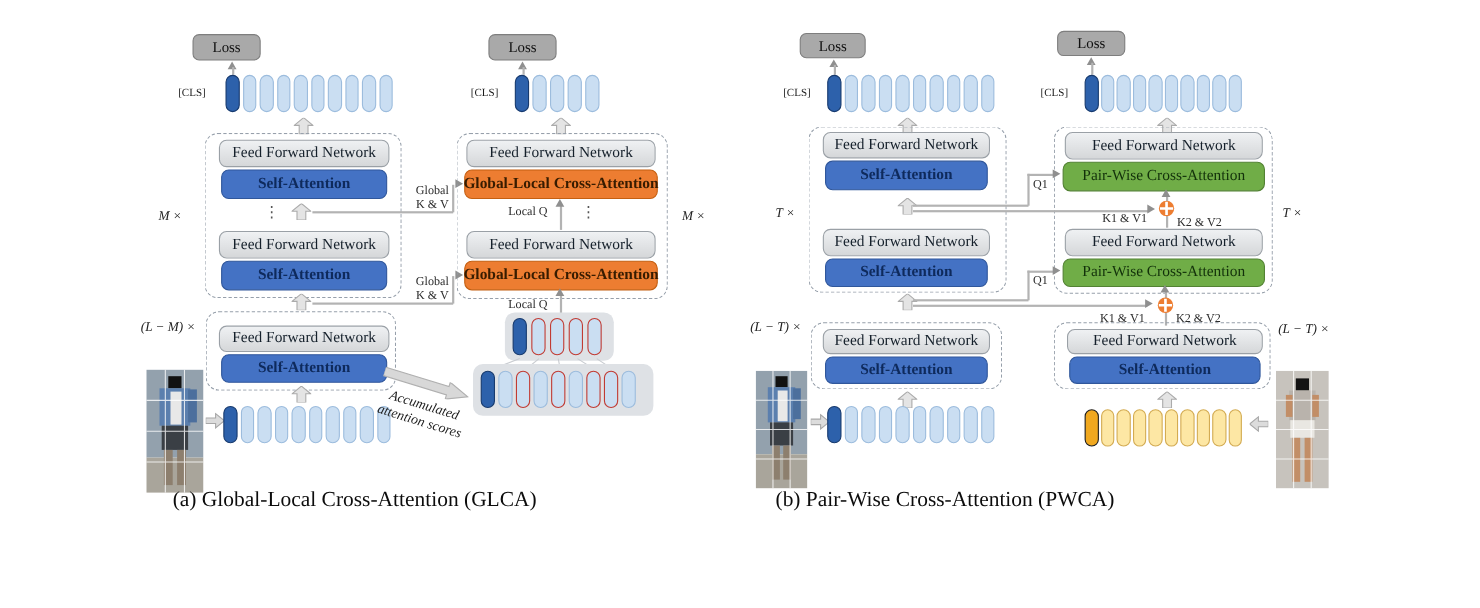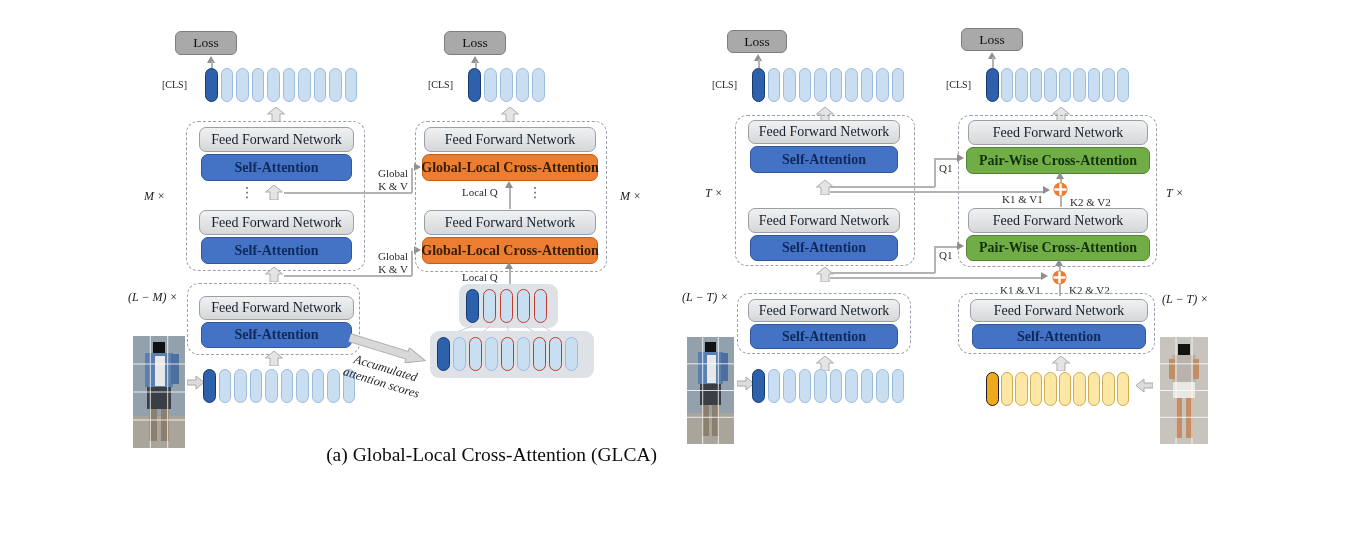--- a/index.html
+++ b/index.html
@@ -4,21 +4,21 @@
 <style>
   *{box-sizing:border-box}
   body{margin:0;background:#fff}
   #canvas{position:relative;width:1227px;height:553px;background:#fff;
           font-family:"Liberation Serif","DejaVu Serif",serif;color:#111;overflow:hidden}
   .blk{position:absolute;display:flex;align-items:center;justify-content:center;
        border-radius:7px;font-size:14px;white-space:nowrap}
   .ffn{background:linear-gradient(180deg,#eff1f3,#d5d7d9);border:1px solid #9aa0a6;color:#15202b}
   .sa{background:#4472c4;border:1px solid #30579b;color:#0e2a5c;font-weight:600}
   .glca{background:#ed7d31;border:1px solid #c45f11;color:#371c00;font-weight:600}
-  .pwca{background:#70ad47;border:1px solid #538234;color:#12300a;font-weight:700}
+  .pwca{background:#70ad47;border:1px solid #538234;color:#12300a;font-weight:400}
   .loss{position:absolute;display:flex;align-items:center;justify-content:center;
         background:#a9a9a9;border:1px solid #7e7e7e;border-radius:6px;font-size:13.5px;color:#101010}
   .tokenrow{position:absolute;display:flex;gap:3px;align-items:flex-start}
   .tokenrow.tight{gap:2px}
   .tokenrow.sp4{gap:4.5px}
   .tokenrow.sp35{gap:3.5px}
   .pill{width:12.5px;height:34px;border-radius:7px;flex:0 0 auto}
   .pill.blue{background:#cadef2;border:1px solid #9cbcdd}
   .pill.blue.cls{background:#2d61ab;border:1px solid #173a6e}
   .pill.yellow{background:#fde7a4;border:1px solid #d3ab52}
@@ -30,21 +30,21 @@
   .vline{position:absolute;width:1.5px;background:#b3b3b3}
   .arr-r{position:absolute;width:0;height:0;border-left:7px solid #8f8f8f;
          border-top:4.5px solid transparent;border-bottom:4.5px solid transparent}
   .arr-u{position:absolute;width:0;height:0;border-bottom:7px solid #8f8f8f;
          border-left:4.5px solid transparent;border-right:4.5px solid transparent}
   .lab{position:absolute;font-size:11px;color:#2b2b2b;white-space:nowrap}
   .lab.math{font-style:italic;font-size:12px;color:#222}
   .lab.ctr{text-align:center}
   .cls-lab{position:absolute;font-size:10px;color:#1c1c1c;white-space:nowrap}
   .dots{position:absolute;font-size:14px;color:#555}
-  .subcap{position:absolute;font-size:19.5px;text-align:right;color:#0c0c0c;white-space:nowrap}
+  .subcap{position:absolute;font-size:19.5px;text-align:left;color:#0c0c0c;white-space:nowrap}
   .figcap{position:absolute;left:4px;top:483px;width:1340px;font-size:20.3px;line-height:29.5px;color:#0b0b0b}
   .figcap .mathvar{font-style:italic}
   .figcap .ref{color:#c62525}
   .watermark{position:absolute;left:1030px;top:458px;font-family:"DejaVu Sans",sans-serif;
              font-size:34px;color:rgba(184,188,194,0.75);white-space:nowrap;letter-spacing:2px}
   .upar{position:absolute;width:18px;height:15px}
   .plus{position:absolute;width:15px;height:15px}
   .rot{transform-origin:left top}
   .accum-txt{position:absolute;font-size:12.5px;font-style:italic;color:#1d1d1d;
              text-align:center;line-height:14.5px;white-space:nowrap}
@@ -435,17 +435,18 @@
       <rect x="26" y="61" width="7" height="40" fill="#c28e67"></rect>
     <g stroke="#fff" stroke-width="1" opacity="0.8">
         <line x1="16" y1="0" x2="16" y2="107"></line>
         <line x1="32" y1="0" x2="32" y2="107"></line>
         <line x1="0" y1="26.8" x2="48" y2="26.8"></line>
         <line x1="0" y1="53.5" x2="48" y2="53.5"></line>
         <line x1="0" y1="80.3" x2="48" y2="80.3"></line>
       </g>
   </svg>
 
+  <div class="subcap" style="left:705px;top:444px;width:500px">(b) Pair-Wise Cross-Attention (PWCA)</div>
 
   <div class="figcap">
   </div>
 
 </div>
 
 </body></html>

